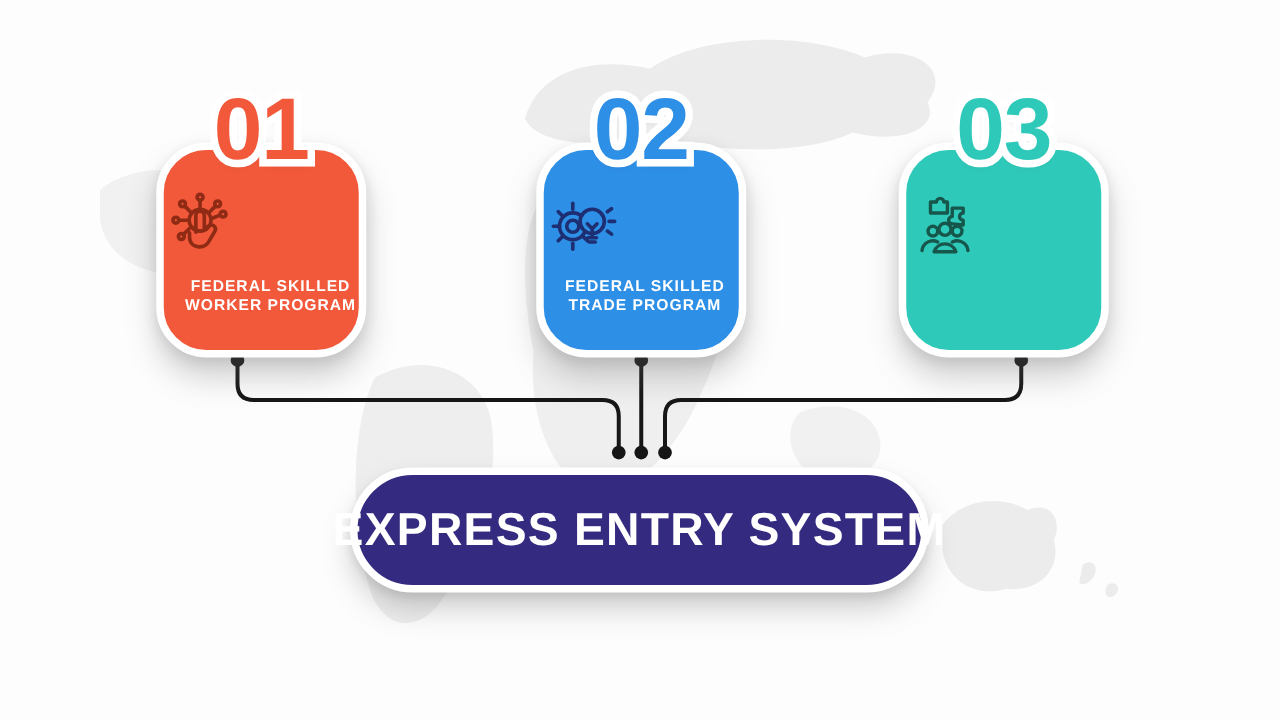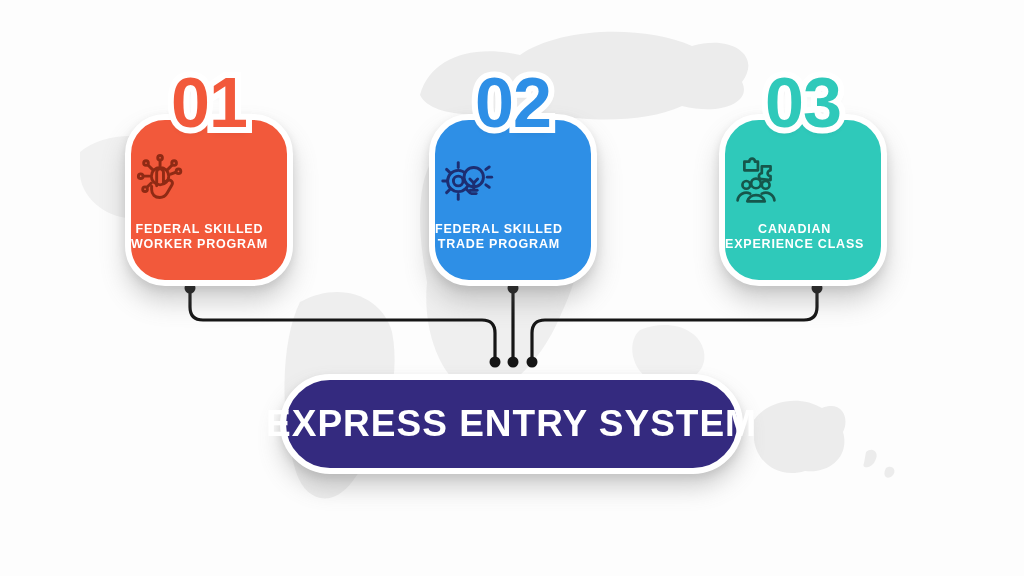--- a/index.html
+++ b/index.html
@@ -51,20 +51,21 @@
   }
   .card-icon svg{width:100%;height:100%;}
   .card-title{
     margin-top:10px;
     text-align:center;
     color:#ffffff;
     font-size:12.5px;font-weight:700;
     letter-spacing:0.8px;
     line-height:15px;
     text-transform:uppercase;
+    margin-left:17px;
   }
   
   .banner{
     position:absolute;
     left:280px;top:374px;
     width:451px;height:88px;
     background:var(--c,#342A7F);
     border:6px solid #ffffff;
     border-radius:50px;
     box-shadow:0 14px 22px rgba(110,110,110,0.30), 0 4px 8px rgba(0,0,0,0.10);
@@ -182,23 +183,19 @@
         <path d="M20,12 h5 a3,3 0 1 1 6,0 h3 v9 h-14 z"></path>
         <path d="M38,17 h9 v4 a3,3 0 1 0 0,6 v4 l-9,-1 a3,3 0 1 1 0,-6 z"></path>
         <circle cx="22" cy="36" r="4"></circle>
         <circle cx="32" cy="34.5" r="5"></circle>
         <circle cx="42" cy="36" r="4"></circle>
         <path d="M13,52 a9,9 0 0 1 13,-7"></path>
         <path d="M51,52 a9,9 0 0 0 -13,-7"></path>
         <path d="M23,53 a9.5,9.5 0 0 1 18,0 z"></path>
       </svg>
     </div>
-    <div class="card-title">
-      <div>CANADIAN</div>
-      <div>EXPERIENCE CLASS</div>
-    </div>
   </div>
 
   <div class="banner" style="--c: #342A7F;">
     <span class="banner-label">EXPRESS ENTRY SYSTEM</span>
   </div>
 
 </div>
 
 </body></html>

